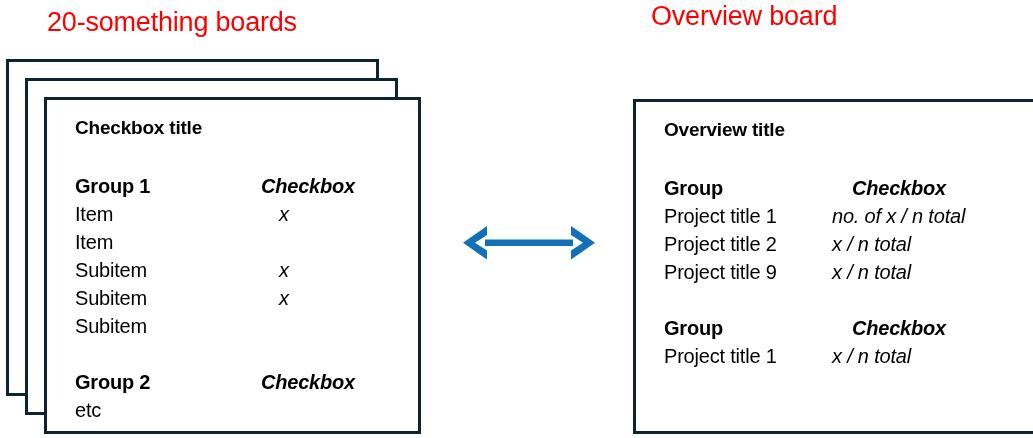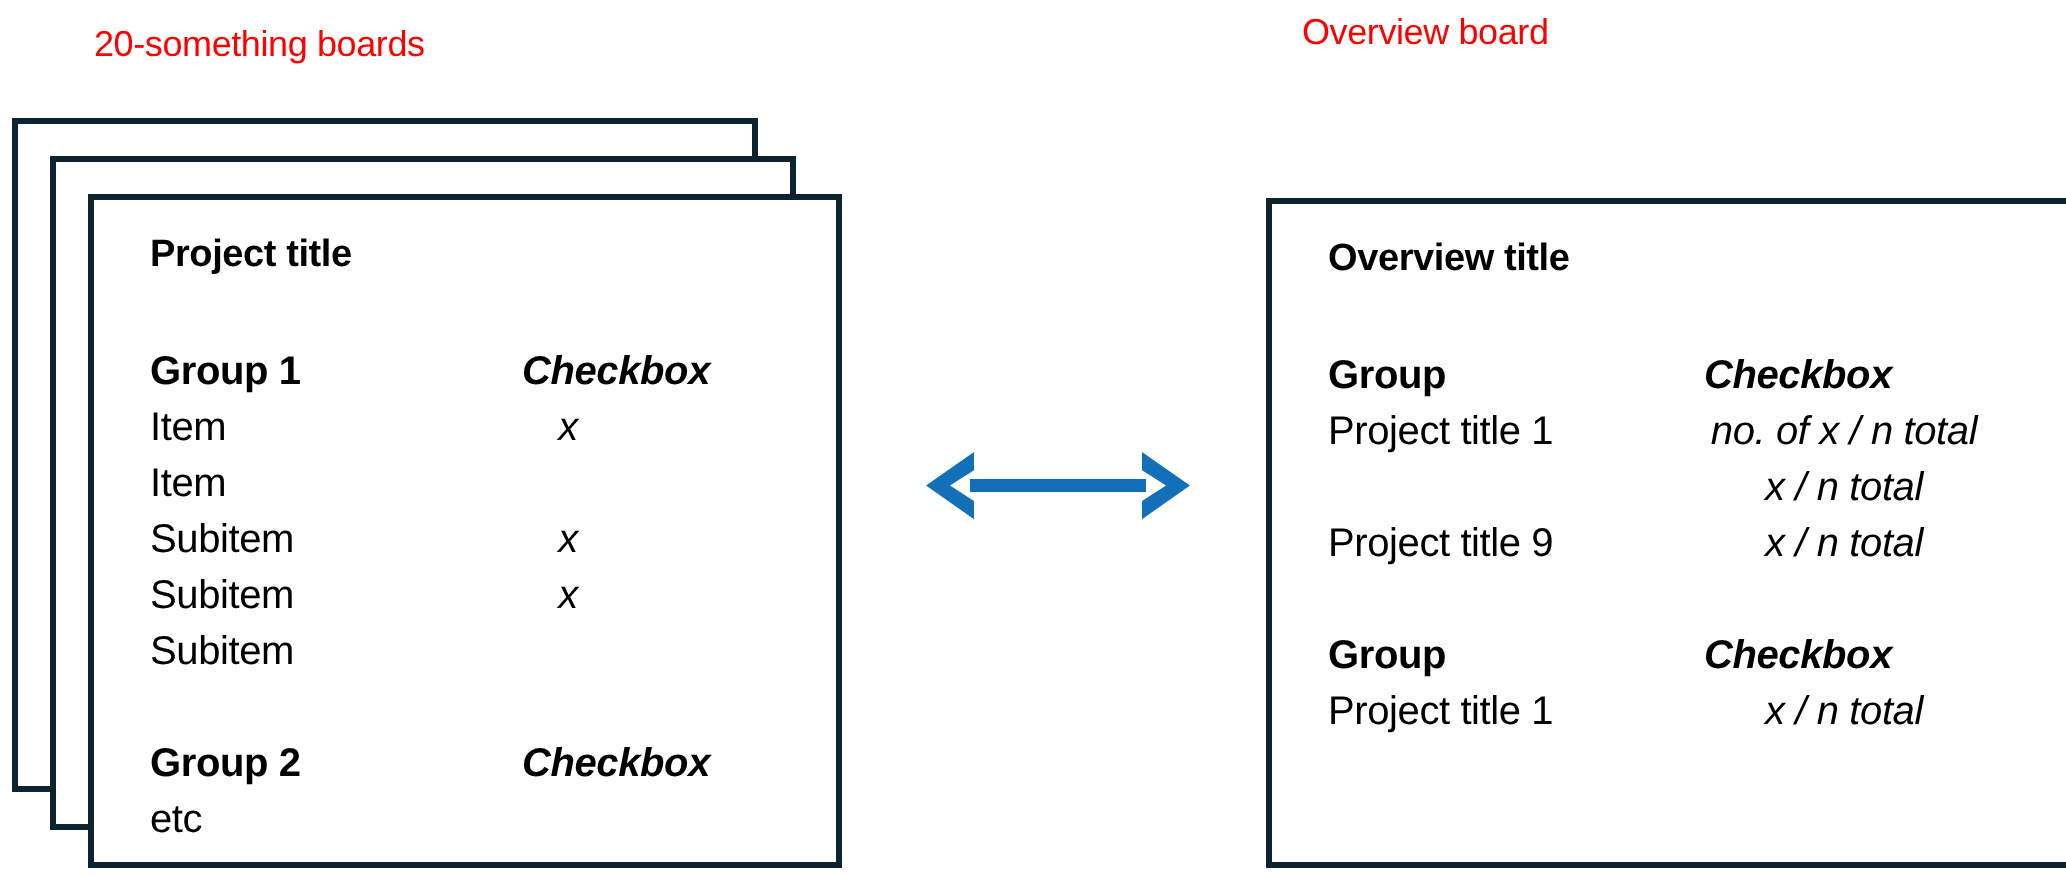--- a/index.html
+++ b/index.html
@@ -17,21 +17,21 @@
   }
   .canvas {
     position: relative;
     width: 1033px;
     height: 438px;
   }
 
   
   .section-heading {
     position: absolute;
-    font-size: 18px;
+    font-size: 27px;
     font-weight: 400;
     line-height: 32px;
     white-space: nowrap;
     letter-spacing: -0.2px;
   }
   #heading-left  { left: 47px;  top: 6px; }
   #heading-right { left: 651px; top: 0; }
 
   
   .card {
@@ -128,21 +128,20 @@
 
   
   .card-overview .col-value {
     left: 216px;
     width: 160px;
     text-align: left;
   }
   .card-overview .row:not(.header-row) .col-value {
     left: 196px;
     width: 180px;
-    text-align: center;
   }
 
   
   .arrow {
     position: absolute;
     left: 461px;
     top: 222px;
     width: 136px;
     height: 42px;
     z-index: 4;
@@ -155,21 +154,21 @@
 
   <div class="section-heading" id="heading-left" style="color:#FF0000;">20-something boards</div>
 
   <div class="section-heading" id="heading-right" style="color:#FF0000;">Overview board</div>
 
   <div class="card card-back-1"></div>
   <div class="card card-back-2"></div>
 
   <div class="card card-front">
     <div class="card-body">
-      <div class="card-title">Project title</div>
+      <div class="card-title">Checkbox title</div>
       <div class="rows">
 
         <div class="row header-row">
           <span class="col-label">Group 1</span>
           <span class="col-value">Checkbox</span>
         </div>
 
         <div class="row">
           <span class="col-label">Item</span>
           <span class="col-value">x</span>
@@ -230,20 +229,21 @@
           <span class="col-label">Group</span>
           <span class="col-value">Checkbox</span>
         </div>
 
         <div class="row">
           <span class="col-label">Project title 1</span>
           <span class="col-value">no. of x / n total</span>
         </div>
 
         <div class="row">
+          <span class="col-label">Project title 2</span>
           <span class="col-value">x / n total</span>
         </div>
 
         <div class="row">
           <span class="col-label">Project title 9</span>
           <span class="col-value">x / n total</span>
         </div>
 
         <div class="row spacer"></div>
 

